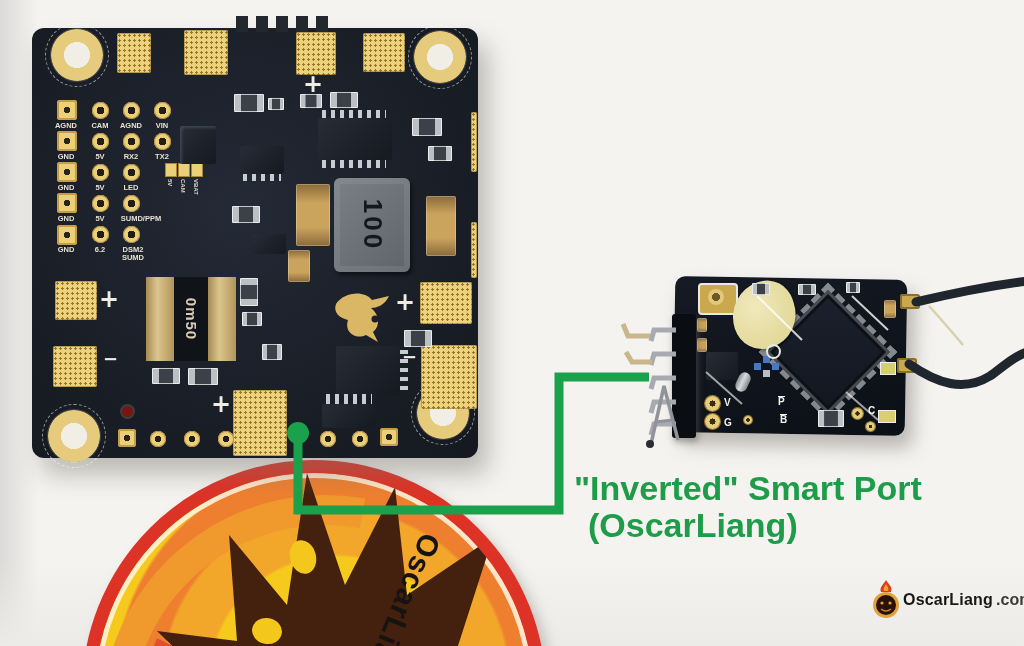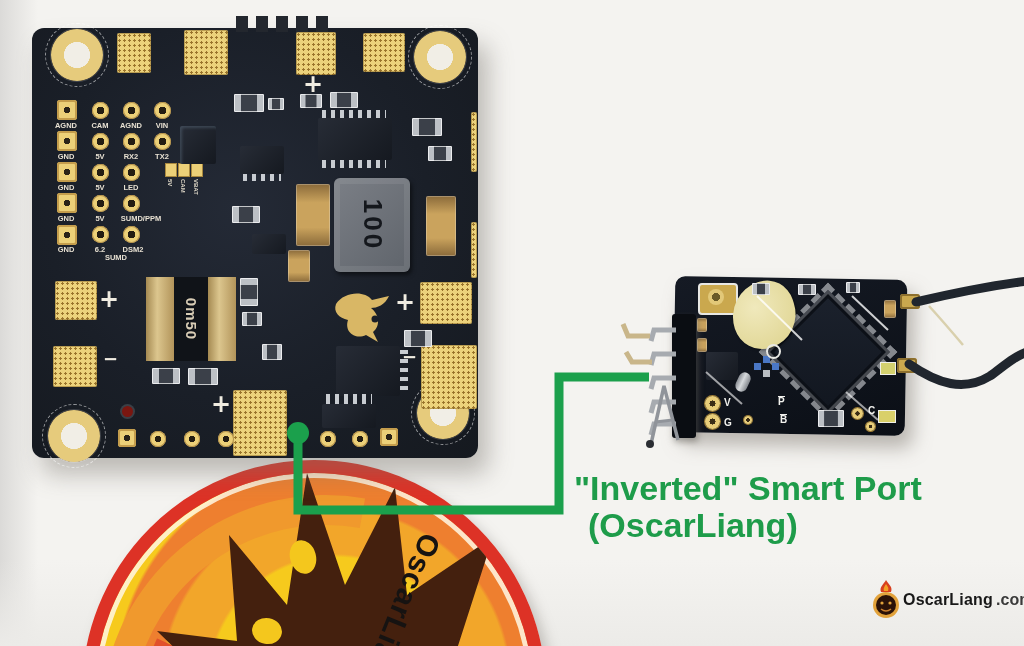--- a/index.html
+++ b/index.html
@@ -142,21 +142,21 @@
   <div class="abs slk" style="left:142px;top:153px;width:40px;">TX2</div>
   <div class="abs slk" style="left:46px;top:184px;width:40px;">GND</div>
   <div class="abs slk" style="left:80px;top:184px;width:40px;">5V</div>
   <div class="abs slk" style="left:111px;top:184px;width:40px;">LED</div>
   <div class="abs slk" style="left:46px;top:215px;width:40px;">GND</div>
   <div class="abs slk" style="left:80px;top:215px;width:40px;">5V</div>
   <div class="abs slk" style="left:111px;top:215px;width:60px;">SUMD/PPM</div>
   <div class="abs slk" style="left:46px;top:246px;width:40px;">GND</div>
   <div class="abs slk" style="left:80px;top:246px;width:40px;">6.2</div>
   <div class="abs slk" style="left:113px;top:246px;width:40px;">DSM2</div>
-  <div class="abs slk" style="left:96px;top:254px;width:40px;">SUMD</div>
+  <div class="abs slk" style="left:113px;top:254px;width:40px;">SUMD</div>
 
   <div class="abs" style="left:165px;top:163px;width:10px;height:12px;background:#ecd078;border:1px solid #a9883e;"></div>
   <div class="abs" style="left:178px;top:163px;width:10px;height:12px;background:#ecd078;border:1px solid #a9883e;"></div>
   <div class="abs" style="left:191px;top:163px;width:10px;height:12px;background:#ecd078;border:1px solid #a9883e;"></div>
   <div class="abs vlabel" style="left:173px;top:179px;">5V</div>
   <div class="abs vlabel" style="left:186px;top:179px;">CAM</div>
   <div class="abs vlabel" style="left:199px;top:179px;">VBAT</div>
 
   <div class="abs chip" style="left:180px;top:126px;width:36px;height:38px;box-shadow:inset 2px 2px 3px rgba(110,130,150,.35);"></div>
   <div class="abs res" style="left:234px;top:94px;width:28px;height:16px;"></div>

